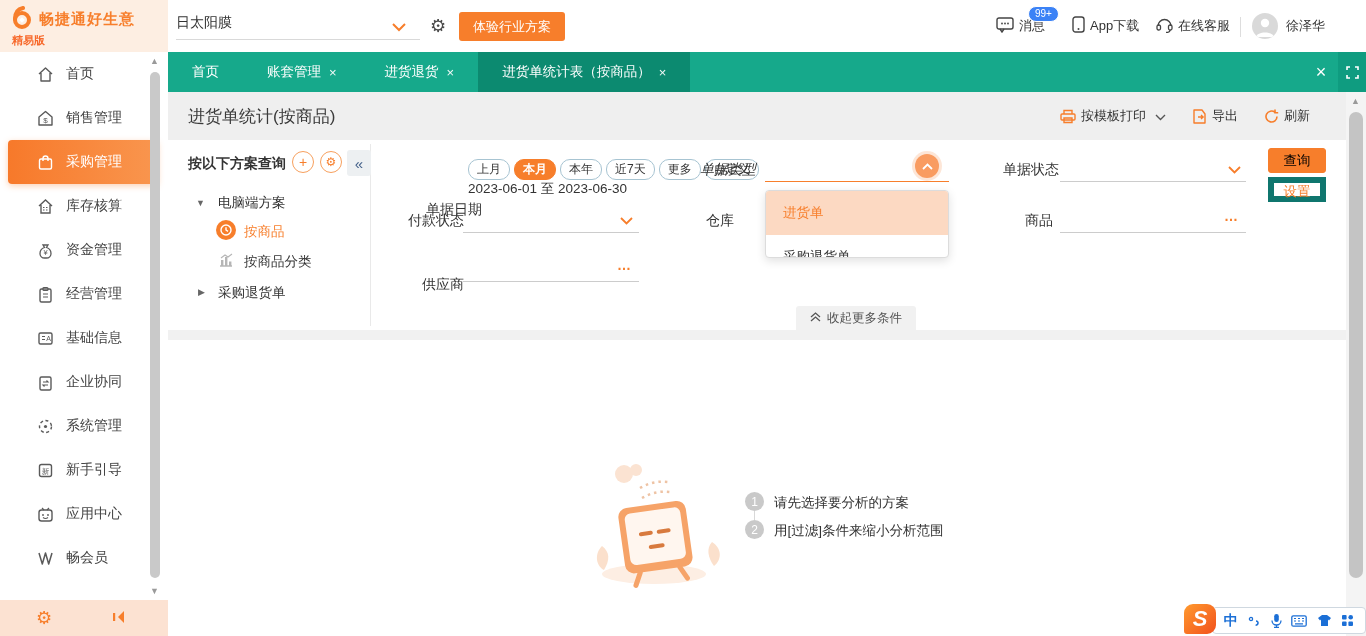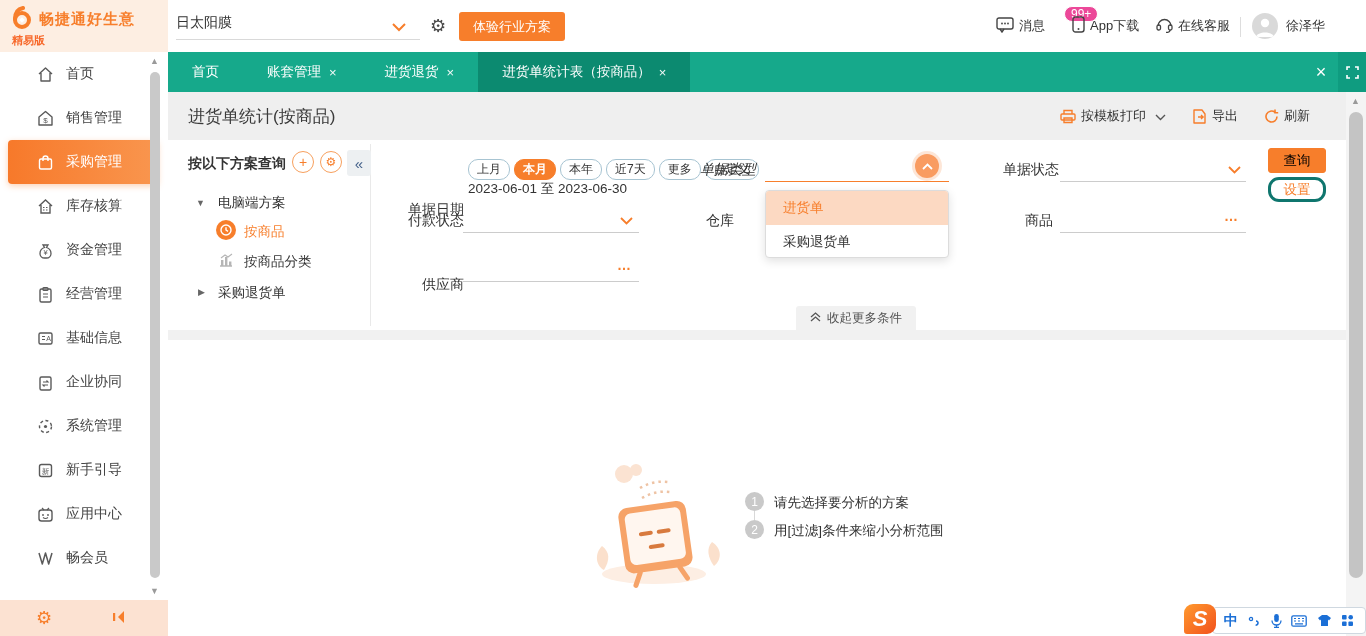--- a/index.html
+++ b/index.html
@@ -13,21 +13,21 @@
   #logo-area { left:0; top:0; width:168px; height:52px; background:#fdeee2; padding:6px 8px 0 10px; }
   #logo-area .brand-row { display:flex; align-items:center; gap:5px; }
   .brand-title { color:#f77e2b; font-weight:bold; font-size:15px; letter-spacing:1px; }
   .brand-edition { color:#f7692b; font-weight:bold; font-size:11px; margin-left:2px; }
   #account-select { left:176px; top:14px; width:244px; height:26px; border-bottom:1px solid #d9d9d9; cursor:pointer; }
   #account-select .val { font-size:14px; color:#333; }
   #account-select .chev { position:absolute; right:14px; top:5px; }
   #topbar-gear { left:430px; top:15px; font-size:18px; color:#4a4a4a; cursor:pointer; }
   #trial-btn { left:459px; top:12px; height:29px; padding:0 14px; background:#f77e2b; color:#fff; border:none; border-radius:3px; font-size:13px; cursor:pointer; font-family:inherit; }
   .top-item { top:0; height:52px; display:flex; align-items:center; gap:5px; font-size:13px; color:#333; cursor:pointer; }
-  .badge { position:absolute; left:1028px; top:6px; background:#ec4899; color:#fff; font-size:12px; line-height:14px; padding:0 6px; border-radius:8px; border:1px solid #fff;margin-left:36px; }
+  .badge { position:absolute; left:1028px; top:6px; background:#3b82f6; color:#fff; font-size:10px; line-height:14px; padding:0 6px; border-radius:8px; border:1px solid #fff; }
   #divider-top { left:1240px; top:17px; width:1px; height:20px; background:#ddd; }
   #avatar { left:1252px; top:13px; width:26px; height:26px; border-radius:50%; background:#d9d9d9; overflow:hidden; }
   #username { left:1286px; top:0; height:52px; display:flex; align-items:center; font-size:13px; color:#333; cursor:pointer; }
 
   
   #tabbar { left:168px; top:52px; width:1198px; height:40px; background:#16a98b; display:flex; align-items:stretch; }
   .tab { display:flex; align-items:center; gap:8px; padding:0 24px; color:#fff; font-size:13.5px; cursor:pointer; white-space:nowrap; }
   .tab.active { background:#0c8a70; }
   .tab .x { font-size:13px; opacity:.95; cursor:pointer; }
   #tabbar-spacer { flex:1; }
@@ -73,24 +73,24 @@
   .field-line.orange { border-bottom:1px solid #f77e2b; }
   .chev-o { color:#f77e2b; }
   .ellipsis { color:#f77e2b; font-weight:bold; font-size:14px; letter-spacing:1px; cursor:pointer; }
   .pill-row { display:flex; gap:4px; }
   .pill { border:1px solid #a7c4d2; border-radius:10px; padding:1px 8px; font-size:12px; color:#333; cursor:pointer; white-space:nowrap; background:#fff; }
   .pill.active { background:#f77e2b; border-color:#f77e2b; color:#fff; font-weight:bold; }
   #date-range { left:468px; top:180px; font-size:13.5px; color:#333; }
   #doctype-toggle { left:915px; top:154px; width:24px; height:24px; background:#f99c61; border-radius:50%; display:flex; align-items:center; justify-content:center; cursor:pointer; box-shadow:0 0 0 3px rgba(249,156,97,.25); }
 
   #query-btn { left:1268px; top:148px; width:58px; height:25px; background:#f77e2b; border:1px solid #f77e2b; color:#000000; font-size:13.5px; border-radius:3px; cursor:pointer; font-family:inherit; }
-  #settings-btn { left:1268px; top:177px; width:58px; height:25px; background:#fff; border:3px solid #0f766e; color:#f77e2b; font-size:13.5px; border-radius:11px; cursor:pointer; font-family:inherit; }
+  #settings-btn { left:1268px; top:177px; width:58px; height:25px; background:#fff; border:6px solid #0f766e; color:#f77e2b; font-size:13.5px; border-radius:0; cursor:pointer; font-family:inherit; }
 
   #doctype-dropdown { left:765px; top:190px; width:184px; height:68px; background:#fff; border:1px solid #dcdcdc; border-radius:4px; box-shadow:0 3px 10px rgba(0,0,0,.12); z-index:30; overflow:hidden; }
-  .dd-item { height:34px; display:flex; align-items:center; padding-left:17px; font-size:13.5px; color:#333; cursor:pointer; }
+  .dd-item { height:44px; display:flex; align-items:center; padding-left:17px; font-size:13.5px; color:#333; cursor:pointer; }
   .dd-item.hl { background:#fcd9c2; color:#f77e2b; }
 
   #collapse-more { left:796px; top:306px; height:24px; padding:0 14px; background:#f1f1f1; border-radius:3px 3px 0 0; display:flex; align-items:center; gap:6px; font-size:12.5px; color:#555; cursor:pointer; }
 
   
   #empty-illus { left:592px; top:446px; }
   .step-circle { width:19px; height:19px; border-radius:50%; background:#c9c9c9; color:#fff; font-size:12px; display:flex; align-items:center; justify-content:center; }
   #step1-c { left:745px; top:492px; } #step2-c { left:745px; top:520px; }
   #step-line { left:754px; top:511px; width:1px; height:9px; background:#d8d8d8; }
   #step1-t { left:774px; top:494px; font-size:13.5px; color:#333; }
@@ -396,21 +396,21 @@
         <rect x="7" y="4" width="2.4" height="9" fill="#b5b5b5"></rect>
         <rect x="11" y="8.5" width="2.4" height="4.5" fill="#b5b5b5"></rect>
         <path d="M3 5l4-3 3 2 4-3" fill="none" stroke="#b5b5b5" stroke-width="1.1"></path>
       </svg>
   </span>
   <span class="abs tree-label" style="left:244px;top:253px;">按商品分类</span>
 
   <span class="abs tree-caret" style="left:198px;top:287px;">▶</span>
   <span class="abs tree-label" style="left:218px;top:284px;">采购退货单</span>
 
-  <span class="abs flabel" style="left:408px;top:161px;margin-top:40px;">单据日期</span>
+  <span class="abs flabel" style="left:426px;top:161px;margin-top:40px;">单据日期</span>
   <div class="abs pill-row" style="left:468px;top:159px;">
     <span class="pill">上月</span>
     <span class="pill active">本月</span>
     <span class="pill">本年</span>
     <span class="pill">近7天</span>
     <span class="pill">更多</span>
     <span class="pill">自定义</span>
   </div>
   <span id="date-range" class="abs">2023-06-01 至 2023-06-30</span>
 

